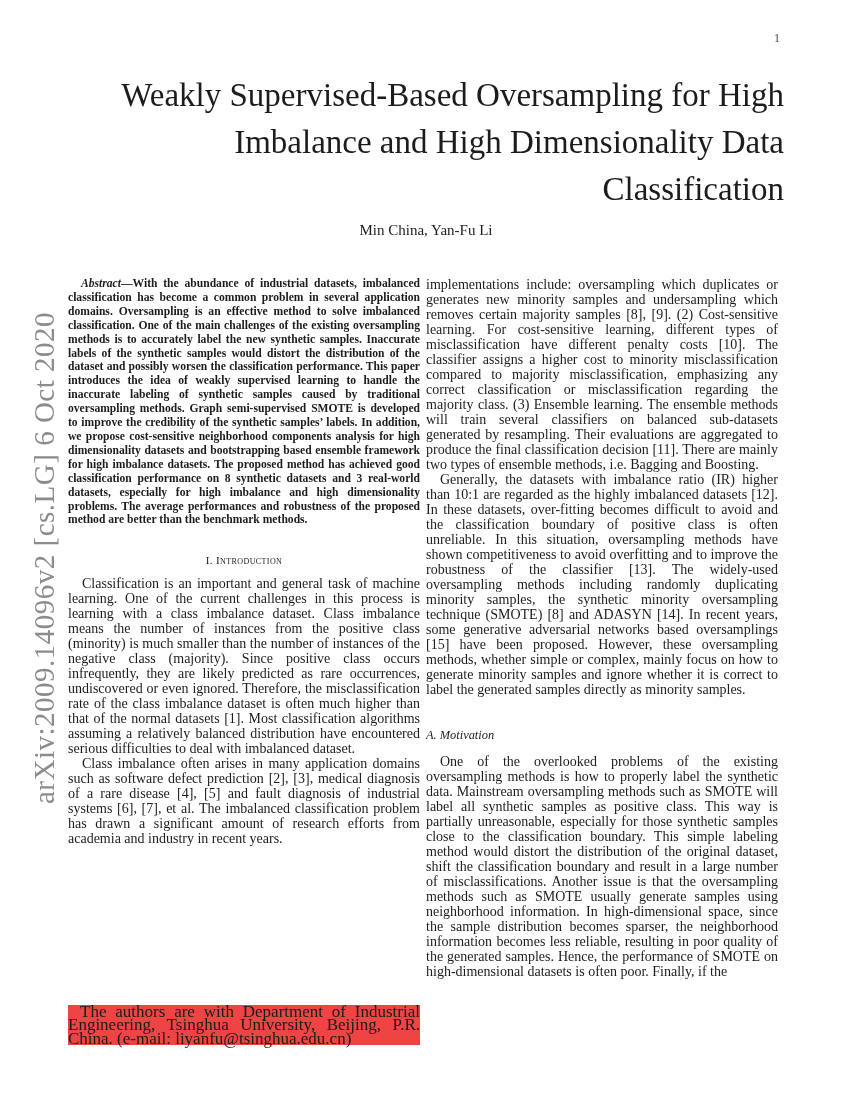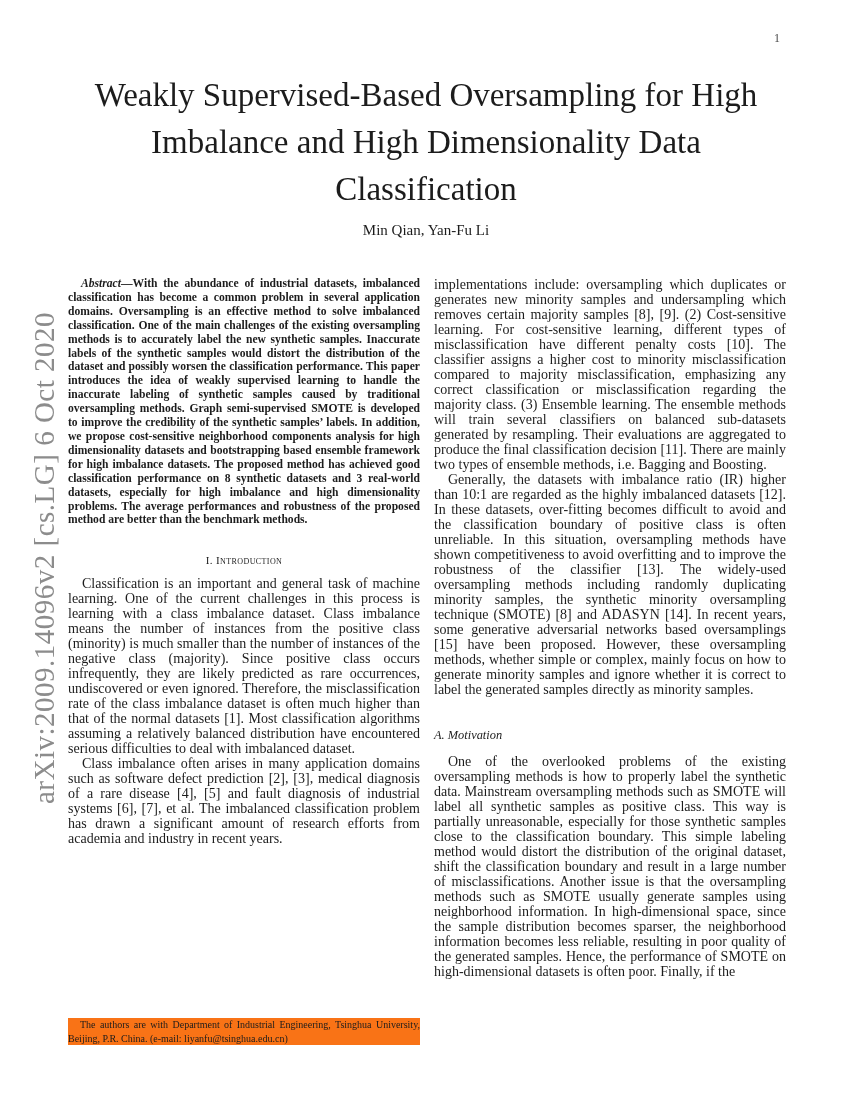--- a/index.html
+++ b/index.html
@@ -39,33 +39,34 @@
     position: absolute;
     top: 72px;
     left: 68px;
     width: 716px;
     text-align: center;
   }
   .paper-title {
     font-size: 33px;
     font-weight: 400;
     line-height: 47px;
+    text-align: right;
   }
   .paper-authors {
     margin-top: 9px;
     font-size: 15px;
   }
   .columns {
     position: absolute;
     top: 277px;
     left: 68px;
     width: 718px;
     height: 772px;
     display: flex;
-    gap: 14px;
+    gap: 6px;
   }
   .col {
     position: relative;
     width: 352px;
   }
   .col-left .flow {
     max-height: 728px;
     overflow: hidden;
   }
   p.abstract, p.index-terms {
@@ -96,39 +97,39 @@
     line-height: 15px;
     text-align: justify;
     text-indent: 14px;
   }
   p.body.continuation { text-indent: 0; }
   .footnote {
     position: absolute;
     bottom: 4px;
     left: 0;
     right: 0;
-    font-size: 10px;
+    font-size: 17px;
     line-height: 13.5px;
     text-align: justify;
     text-indent: 12px;
-    background: #f97316;
+    background: #ef4444;
   }
 </style>
 </head>
 <body>
 
 <div class="page">
 
   <div class="page-number">1</div>
 
   <div class="arxiv-stamp">arXiv:2009.14096v2  [cs.LG]  6 Oct 2020</div>
 
   <div class="title-block">
     <div class="paper-title">Weakly Supervised-Based Oversampling for High Imbalance and High Dimensionality Data Classification</div>
-    <div class="paper-authors">Min Qian, Yan-Fu Li</div>
+    <div class="paper-authors">Min China, Yan-Fu Li</div>
   </div>
 
   <div class="columns">
 
     <div class="col col-left">
       <div class="flow">
 
         <p class="abstract"><span class="lead-italic">Abstract</span><span>—With the abundance of industrial datasets, imbalanced classification has become a common problem in several application domains. Oversampling is an effective method to solve imbalanced classification. One of the main challenges of the existing oversampling methods is to accurately label the new synthetic samples. Inaccurate labels of the synthetic samples would distort the distribution of the dataset and possibly worsen the classification performance. This paper introduces the idea of weakly supervised learning to handle the inaccurate labeling of synthetic samples caused by traditional oversampling methods. Graph semi-supervised SMOTE is developed to improve the credibility of the synthetic samples’ labels. In addition, we propose cost-sensitive neighborhood components analysis for high dimensionality datasets and bootstrapping based ensemble framework for high imbalance datasets. The proposed method has achieved good classification performance on 8 synthetic datasets and 3 real-world datasets, especially for high imbalance and high dimensionality problems. The average performances and robustness of the proposed method are better than the benchmark methods.</span></p>
 
 

